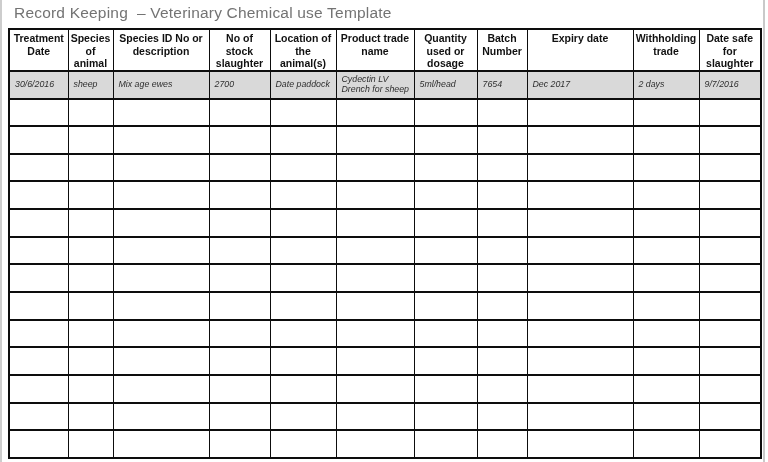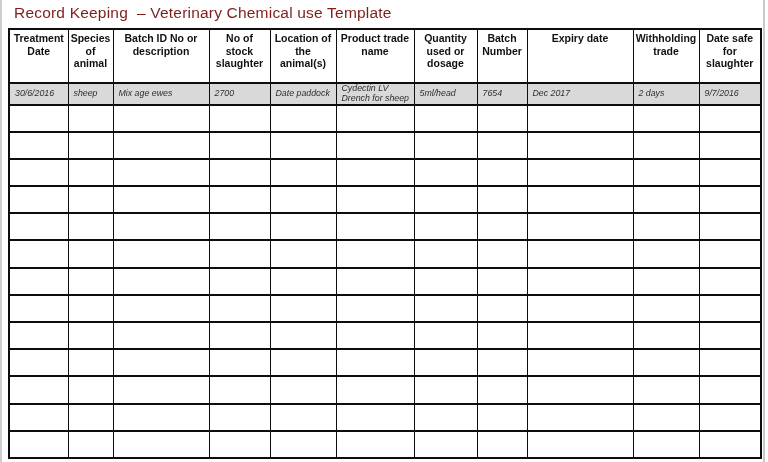--- a/index.html
+++ b/index.html
@@ -13,21 +13,21 @@
     font-family: "Liberation Sans", sans-serif;
     position: relative;
     overflow: hidden;
   }
   .page-title {
     position: absolute;
     top: 4px;
     left: 14px;
     font-size: 15.5px;
     font-weight: 400;
-    color: #7f1d1d;
+    color: #737373;
     letter-spacing: 0.2px;
     white-space: pre;
   }
   table.record-table {
     position: absolute;
     left: 8px;
     top: 28px;
     width: 752px;
     height: 431px;
     border-collapse: collapse;
@@ -41,26 +41,26 @@
   }
   thead tr {
     height: 41px;
   }
   th {
     font-size: 10.5px;
     font-weight: bold;
     color: #111111;
     text-align: center;
     vertical-align: top;
-    padding: 2px 2px 12px 2px;
+    padding: 2px 2px 0 2px;
     line-height: 12.5px;
     white-space: pre-line;
   }
   tr.record-row {
-    height: 22px;
+    height: 28px;
   }
   tr.record-row td {
     background: #d9d9d9;
   }
   td {
     font-size: 8.8px;
     font-style: italic;
     color: #2e2e2e;
     text-align: left;
     vertical-align: middle;
@@ -107,21 +107,21 @@
     <col style="width:66px">
       <col style="width:62px">
   </colgroup>
   <thead>
     <tr id="header-row">
         <th>Treatment
 Date</th>
         <th>Species
 of
 animal</th>
-        <th>Batch ID No or
+        <th>Species ID No or
 description</th>
         <th>No of
 stock
 slaughter</th>
         <th>Location of
 the
 animal(s)</th>
         <th>Product trade
 name</th>
         <th>Quantity

